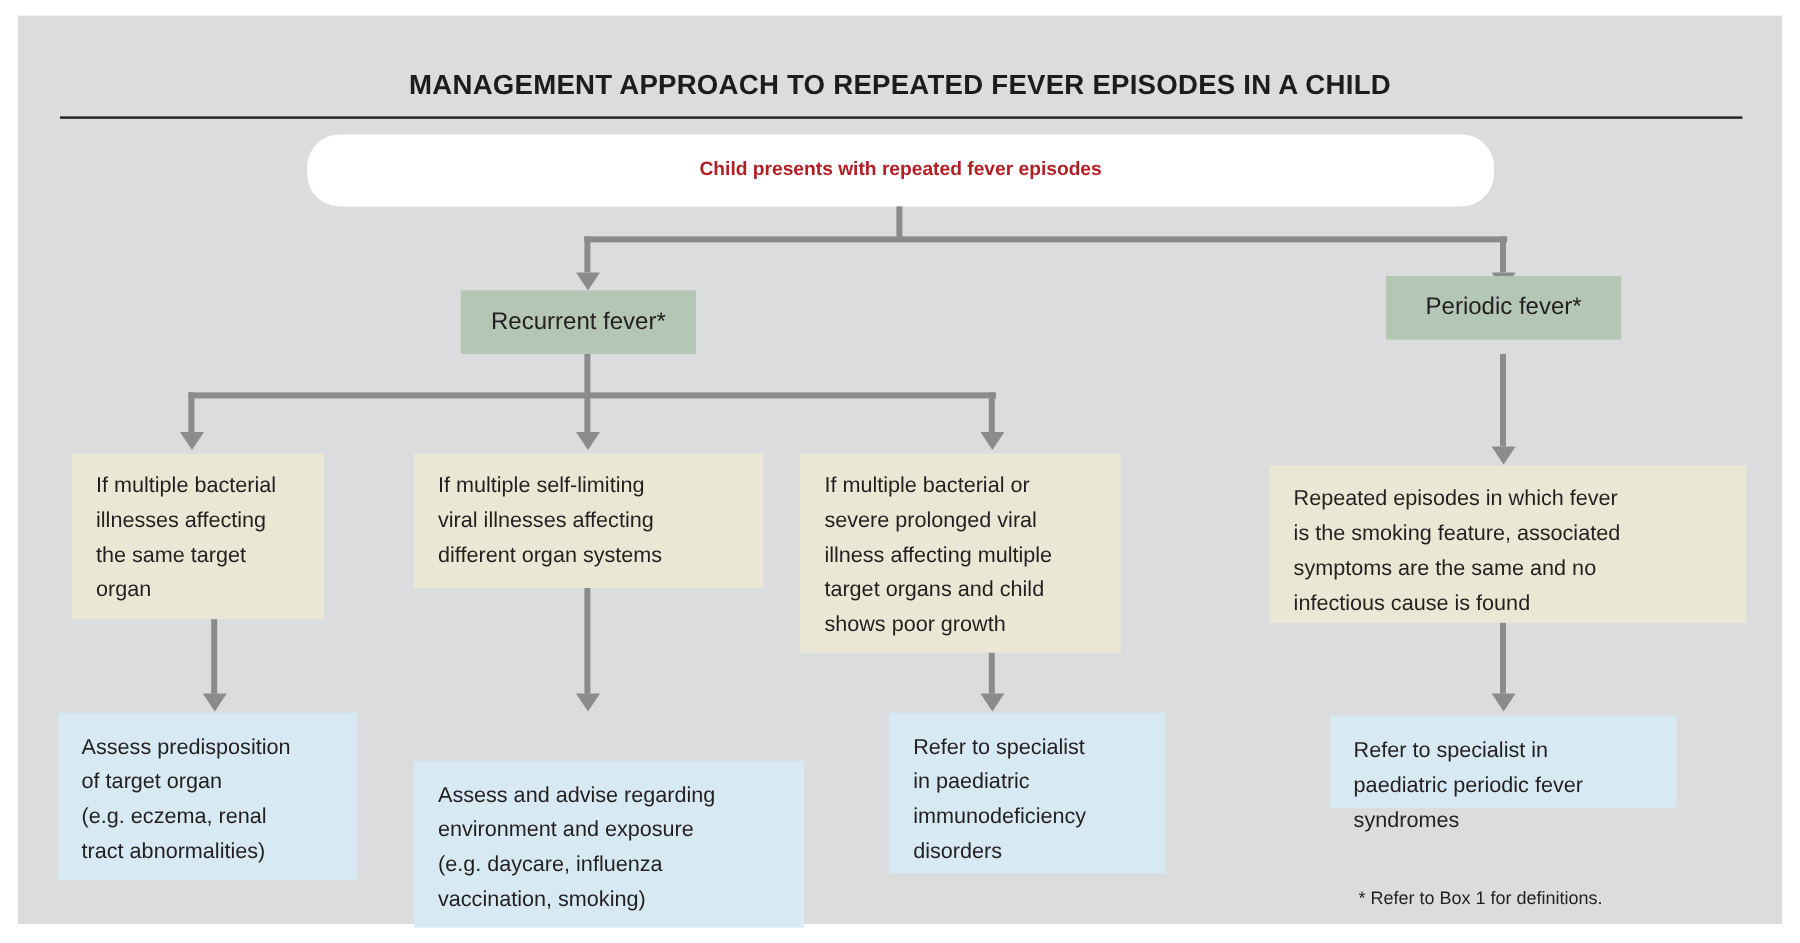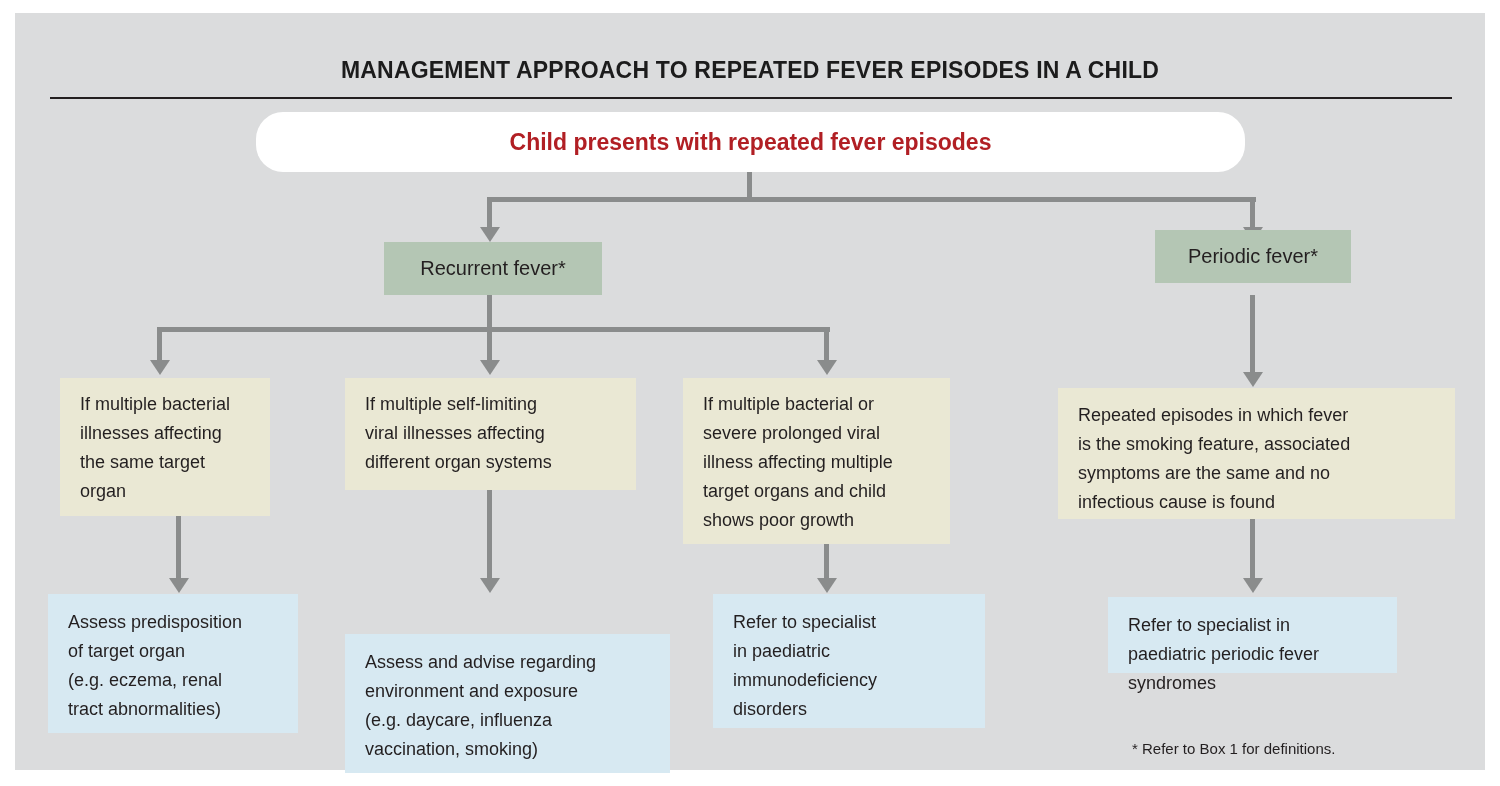--- a/index.html
+++ b/index.html
@@ -7,61 +7,61 @@
         font-family:"Liberation Sans",sans-serif;padding-left:24px;}
   .panel{position:absolute;left:15px;top:13px;width:1470px;height:757px;
          background:var(--panel-bg,#dbdcdd);}
   .title{position:absolute;left:0;top:44px;width:100%;text-align:center;
          font-size:23px;font-weight:bold;color:#1c1c1c;letter-spacing:.2px;}
   .rule{position:absolute;left:35px;top:84px;width:1402px;height:2px;background:#231f20;}
 
   .box{position:absolute;box-sizing:border-box;color:var(--text,#231f20);}
   .root{left:241px;top:99px;width:989px;height:60px;background:var(--root-bg,#ffffff);
         display:flex;align-items:center;justify-content:center;
-        font-size:23px;font-weight:bold;color:var(--root-text,#b11f24);border-radius:27px;}
+        font-size:16px;font-weight:bold;color:var(--root-text,#b11f24);border-radius:27px;}
   .decision{background:var(--decision-box,#b4c6b4);display:flex;align-items:center;
             justify-content:center;font-size:20px;}
   .criteria{background:var(--criteria-box,#eae8d4);font-size:18px;line-height:29px;
             padding:12px 14px 0 20px;white-space:pre-line;}
   .action{background:var(--action-box,#d7e9f2);font-size:18px;line-height:29px;
           padding:14px 14px 0 20px;white-space:pre-line;}
 
   .vline{position:absolute;width:5px;background:var(--connector,#8a8c8c);}
   .hline{position:absolute;height:5px;background:var(--connector,#8a8c8c);}
   .head{position:absolute;width:0;height:0;border-left:10px solid transparent;
         border-right:10px solid transparent;border-top:15px solid var(--connector,#8a8c8c);}
 
   
   .stem-root{left:732px;top:159px;height:28px;}
   .bar-1{left:472px;top:184px;width:769px;}
   .line-rec-in{left:472px;top:184px;height:30px;}  .head-rec-in{left:465px;top:214px;}
   .line-per-in{left:1235px;top:184px;height:30px;} .head-per-in{left:1228px;top:214px;}
 
-  .box-recurrent{left:369px;top:229px;width:218px;height:53px;text-align:right;}
+  .box-recurrent{left:369px;top:229px;width:196px;height:53px;text-align:right;}
   .box-periodic{left:1140px;top:217px;width:196px;height:53px;align-items:center;}
 
   .line-rec-out{left:472px;top:282px;height:65px;} .head-c2{left:465px;top:347px;}
   .bar-2{left:142px;top:314px;width:673px;}
   .line-c1{left:142px;top:314px;height:33px;}  .head-c1{left:135px;top:347px;}
   .line-c3{left:809px;top:314px;height:33px;}  .head-c3{left:802px;top:347px;}
   .line-c4{left:1235px;top:282px;height:77px;} .head-c4{left:1228px;top:359px;}
 
   .box-c1{left:45px;top:365px;width:210px;height:138px;}
   .box-c2{left:330px;top:365px;width:291px;height:112px;}
-  .box-c3{left:668px;top:365px;width:267px;height:166px;}
+  .box-c3{left:652px;top:365px;width:267px;height:166px;}
   .box-c4{left:1043px;top:375px;width:397px;height:131px;padding-top:13px;}
 
   .line-a1{left:161px;top:503px;height:62px;} .head-a1{left:154px;top:565px;}
   .line-a2{left:472px;top:477px;height:88px;} .head-a2{left:465px;top:565px;}
   .line-a3{left:809px;top:531px;height:34px;} .head-a3{left:802px;top:565px;}
   .line-a4{left:1235px;top:506px;height:59px;} .head-a4{left:1228px;top:565px;}
 
   .box-b1{left:33px;top:581px;width:250px;height:139px;}
   .box-b2{left:330px;top:581px;width:325px;height:139px;margin-top:40px;}
-  .box-b3{left:698px;top:581px;width:272px;height:134px;}
+  .box-b3{left:726px;top:581px;width:230px;height:134px;}
   .box-b4{left:1093px;top:584px;width:289px;height:76px;}
 
   .footnote{position:absolute;left:1093px;top:727px;font-size:15px;color:var(--text,#231f20);margin-left:24px;}
 </style>
 </head>
 <body>
 
 <div class="page">
   <div class="panel">
 

